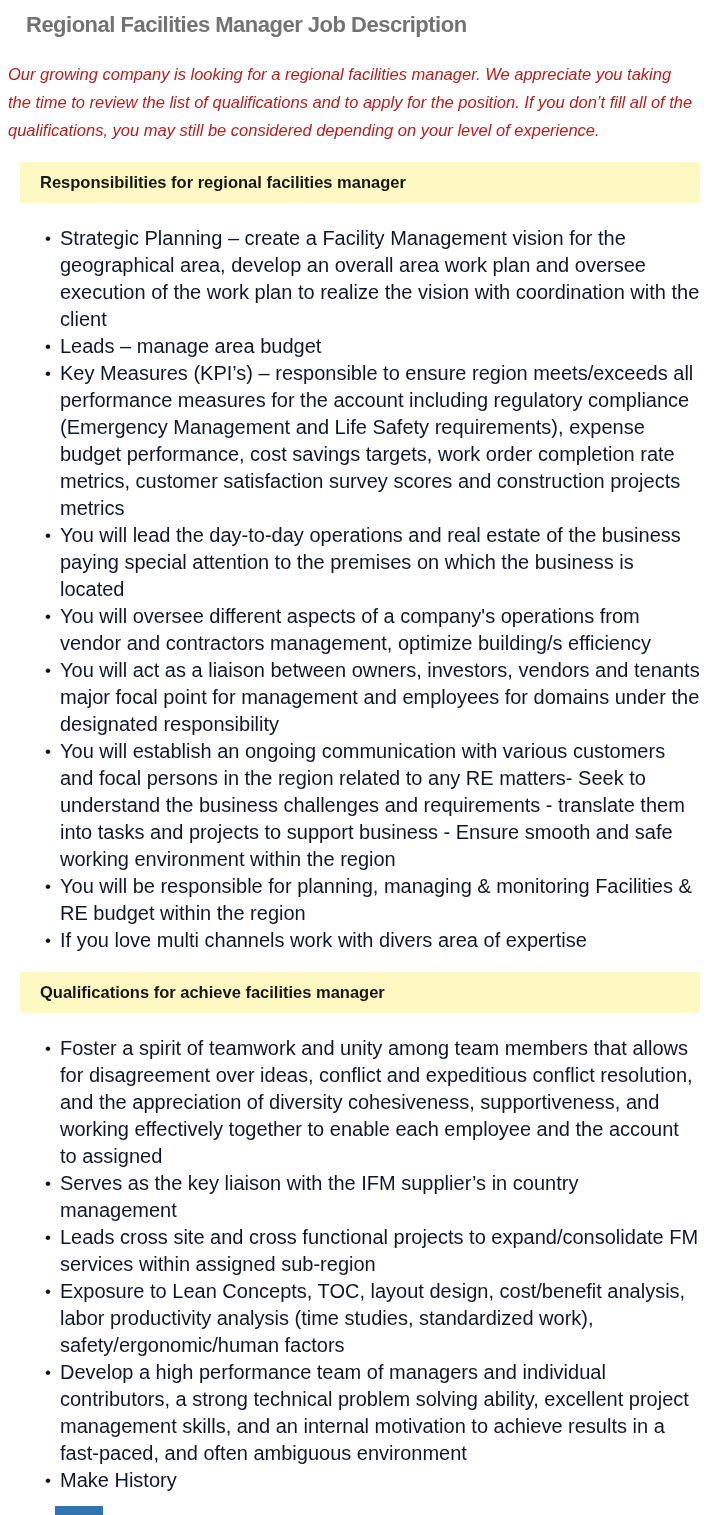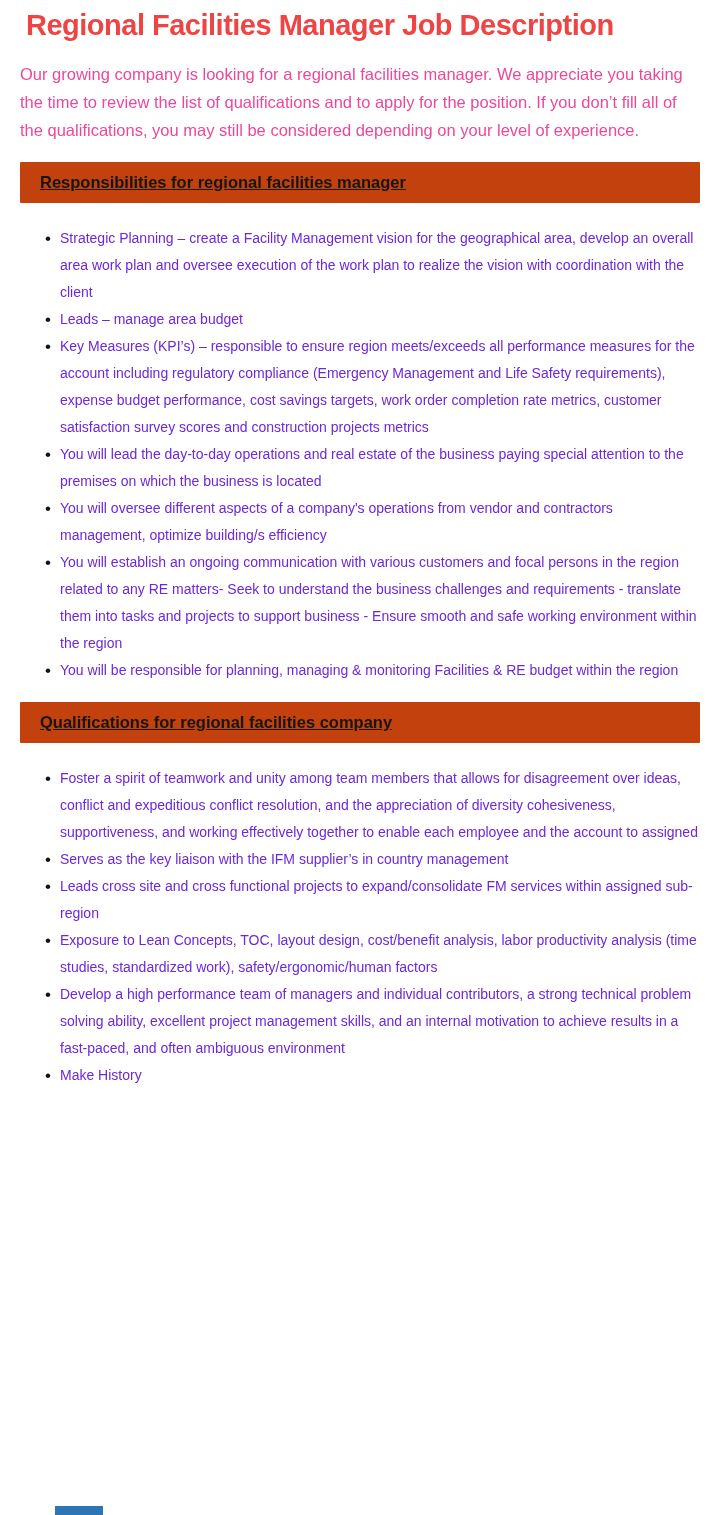--- a/index.html
+++ b/index.html
@@ -8,54 +8,54 @@
     width: 720px;
     height: 1515px;
     position: relative;
     overflow: hidden;
     background: #ffffff;
     color: #1d1d1d;
     font-family: "Liberation Sans", sans-serif;
   }
   h1.page-title {
     margin: 4px 14px 0 26px;
-    font-size: 29px;
+    font-size: 22px;
     line-height: 42px;
     font-weight: bold;
     letter-spacing: -0.5px;
-    color: #ef4444;
+    color: #737373;
   }
   p.intro {
-    margin: 14px 24px 0 20px;
+    margin: 14px 24px 0 8px;
     font-size: 16.5px;
     line-height: 28px;
-    color: #ec4899;
+    color: #b91c1c;
+    font-style: italic;
   }
   .section-heading {
     margin: 18px 20px 0 20px;
-    background: #c2410c;
+    background: #fef9c3;
     padding: 11px 20px 12px 20px;
     font-size: 16.5px;
     line-height: 18px;
     font-weight: bold;
     color: #161616;
     border-radius: 1px;
-    text-decoration: underline;
   }
   ul.bullet-list {
     list-style: none;
     margin: 22px 20px 0 20px;
     padding: 0;
   }
   ul.bullet-list li {
     position: relative;
     padding-left: 40px;
-    font-size: 14px;
+    font-size: 20px;
     line-height: 27px;
-    color: #6d28d9;
+    color: #0f172a;
   }
   ul.bullet-list li::before {
     content: "\2022";
     position: absolute;
     left: 25px;
     top: 0;
     font-size: 17px;
     color: #111111;
   }
   .bottom-accent-bar {
@@ -75,25 +75,27 @@
 <p class="intro">Our growing company is looking for a regional facilities manager. We appreciate you taking the time to review the list of qualifications and to apply for the position. If you don’t fill all of the qualifications, you may still be considered depending on your level of experience.</p>
 
 <div class="section-heading">Responsibilities for regional facilities manager</div>
 
 <ul class="bullet-list">
   <li>Strategic Planning – create a Facility Management vision for the geographical area, develop an overall area work plan and oversee execution of the work plan to realize the vision with coordination with the client</li>
   <li>Leads – manage area budget</li>
   <li>Key Measures (KPI’s) – responsible to ensure region meets/exceeds all performance measures for the account including regulatory compliance (Emergency Management and Life Safety requirements), expense budget performance, cost savings targets, work order completion rate metrics, customer satisfaction survey scores and construction projects metrics</li>
   <li>You will lead the day-to-day operations and real estate of the business paying special attention to the premises on which the business is located</li>
   <li>You will oversee different aspects of a company's operations from vendor and contractors management, optimize building/s efficiency</li>
+  <li>You will act as a liaison between owners, investors, vendors and tenants major focal point for management and employees for domains under the designated responsibility</li>
   <li>You will establish an ongoing communication with various customers and focal persons in the region related to any RE matters- Seek to understand the business challenges and requirements - translate them into tasks and projects to support business - Ensure smooth and safe working environment within the region</li>
   <li>You will be responsible for planning, managing &amp; monitoring Facilities &amp; RE budget within the region</li>
+  <li>If you love multi channels work with divers area of expertise</li>
 </ul>
 
-<div class="section-heading">Qualifications for regional facilities company</div>
+<div class="section-heading">Qualifications for achieve facilities manager</div>
 
 <ul class="bullet-list">
   <li>Foster a spirit of teamwork and unity among team members that allows for disagreement over ideas, conflict and expeditious conflict resolution, and the appreciation of diversity cohesiveness, supportiveness, and working effectively together to enable each employee and the account to assigned</li>
   <li>Serves as the key liaison with the IFM supplier’s in country management</li>
   <li>Leads cross site and cross functional projects to expand/consolidate FM services within assigned sub-region</li>
   <li>Exposure to Lean Concepts, TOC, layout design, cost/benefit analysis, labor productivity analysis (time studies, standardized work), safety/ergonomic/human factors</li>
   <li>Develop a high performance team of managers and individual contributors, a strong technical problem solving ability, excellent project management skills, and an internal motivation to achieve results in a fast-paced, and often ambiguous environment</li>
   <li>Make History</li>
 </ul>
 

